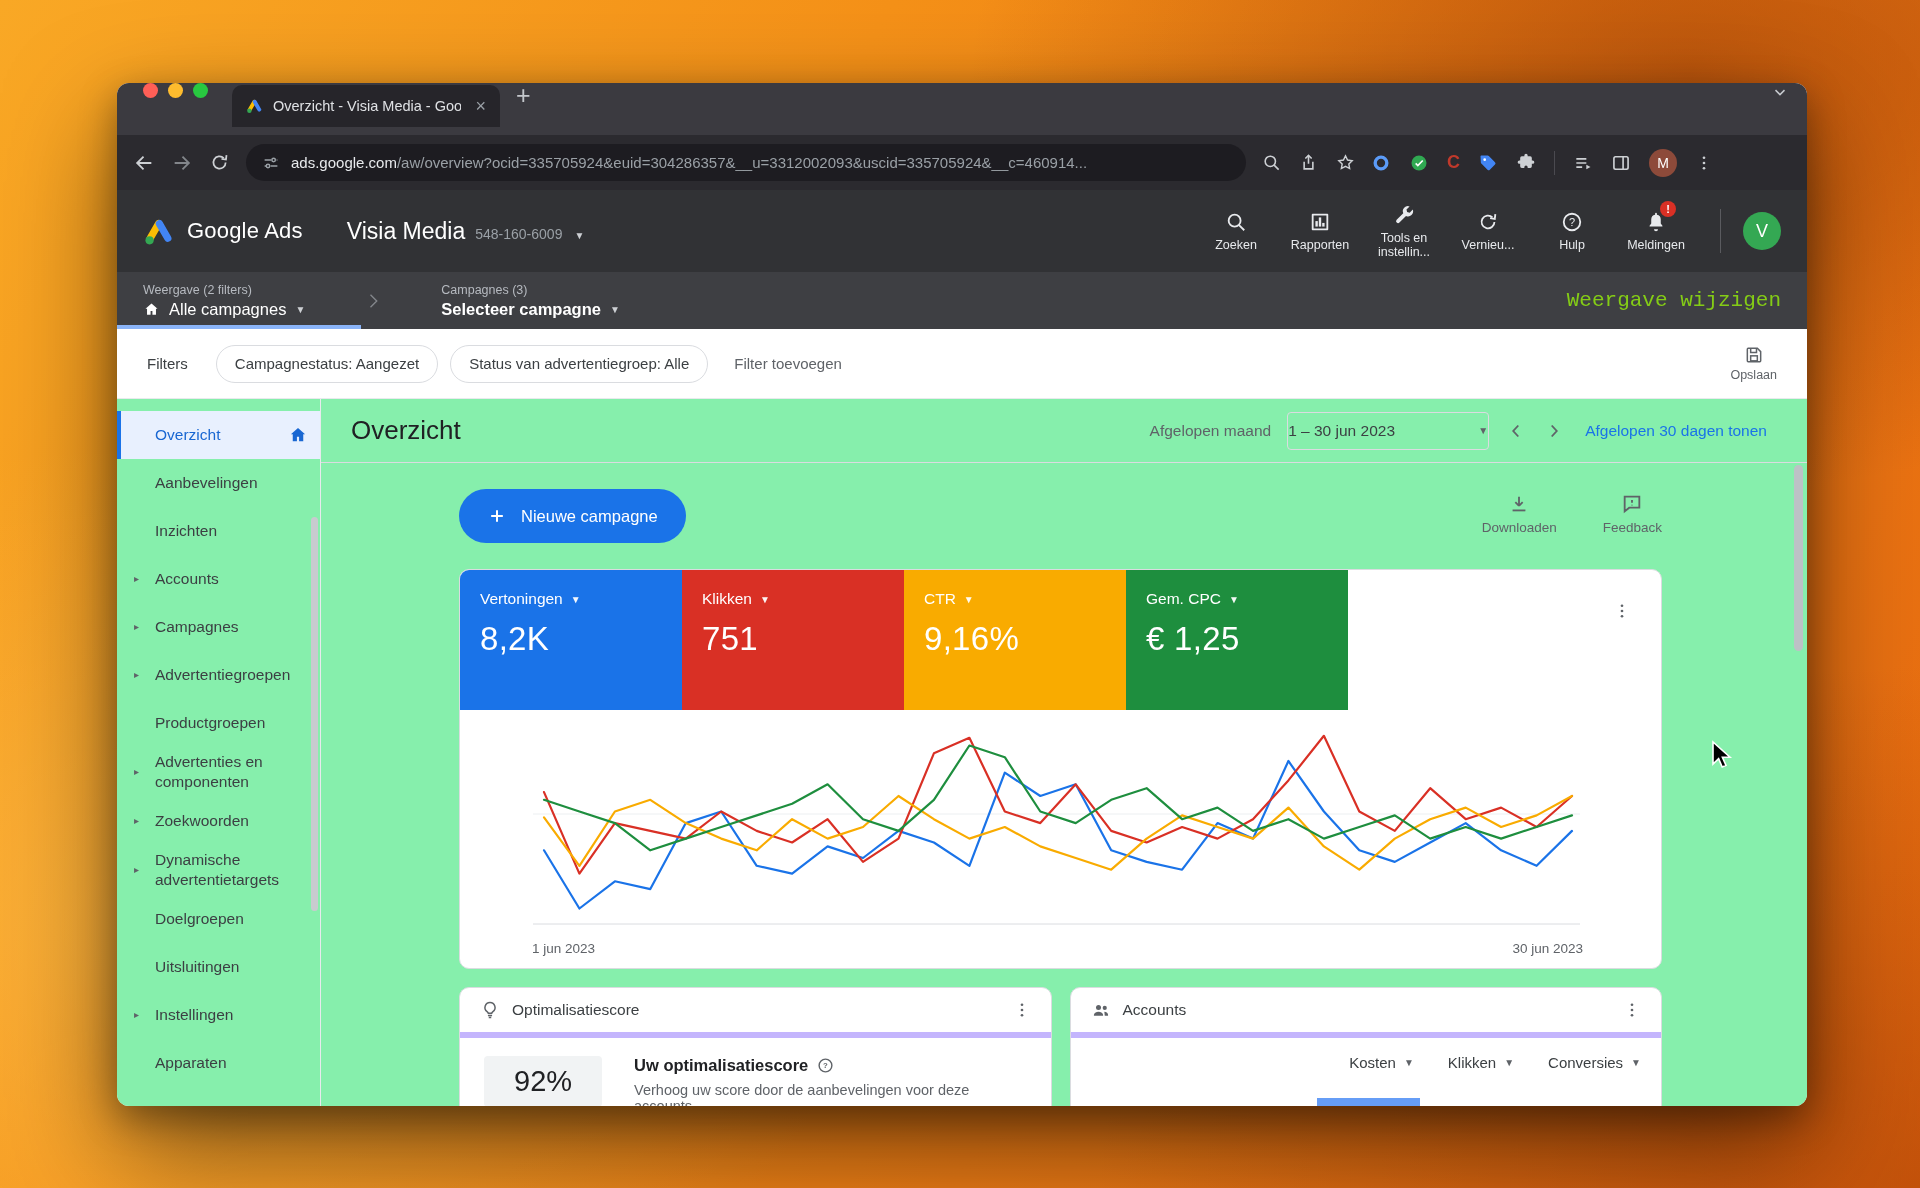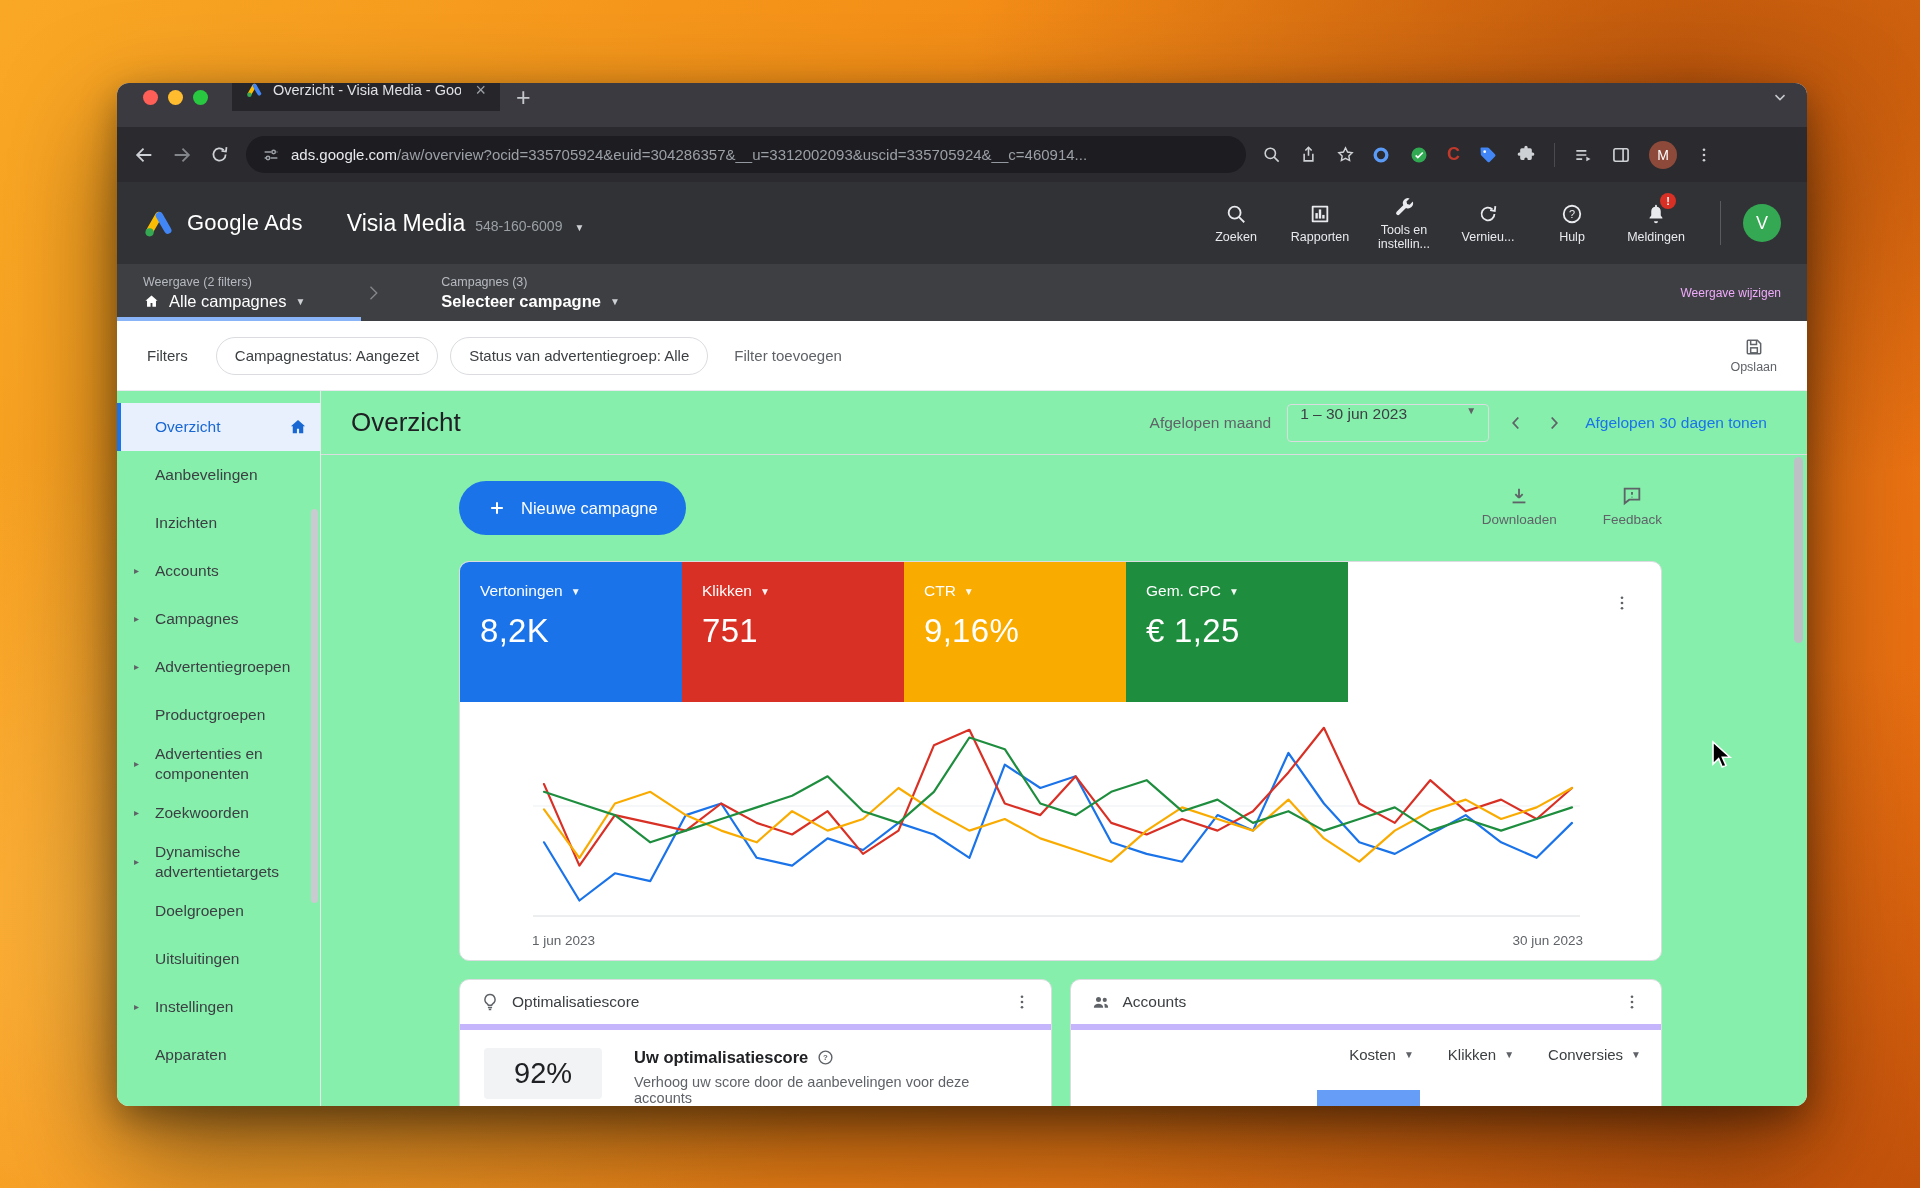--- a/index.html
+++ b/index.html
@@ -12,21 +12,21 @@
       radial-gradient(1500px 950px at 100% 100%, rgba(160,58,6,.5), transparent 55%),
       radial-gradient(1200px 800px at 8% 78%, rgba(255,198,84,.5), transparent 60%),
       linear-gradient(118deg,#f9a825 0%,#f59118 35%,#ef7d15 62%,#e66a10 100%);
   }
   svg{display:block}
   
   .window{position:absolute;left:117px;top:83px;width:1690px;height:1023px;border-radius:12px;overflow:hidden;
     display:flex;flex-direction:column;background:#fff;
     box-shadow:0 45px 110px rgba(0,0,0,.5),0 12px 36px rgba(0,0,0,.35);}
   
-  .tabstrip{height:44px;background:#3b3a40;display:flex;align-items:center;padding:0 18px 16px 26px;flex:none;}
+  .tabstrip{height:52px;background:#3b3a40;display:flex;padding:0 18px 8px 26px;flex:none;}
   .lights{display:flex;gap:10px;}
   .light{width:15px;height:15px;border-radius:50%;}
   .light.red{background:#ff5f57}.light.yellow{background:#febc2e}.light.green{background:#28c840}
   .tab{margin-left:24px;align-self:flex-end;width:268px;height:42px;background:#26252a;border-radius:10px 10px 0 0;
     display:flex;align-items:center;gap:10px;padding:0 10px 0 14px;color:#dfe1e4;}
   .tab-title{flex:1;font-size:14.5px;white-space:nowrap;overflow:hidden;}
   .tab-close{color:#9aa0a6;font-size:18px;line-height:1;padding:0 4px;}
   .newtab{margin-left:16px;color:#c4c7cc;font-size:25px;line-height:1;}
   .strip-right{margin-left:auto;color:#c4c7cc;}
   
@@ -59,21 +59,21 @@
   .avatar-v{width:38px;height:38px;border-radius:50%;background:#34a853;color:#fff;font-size:18px;
     display:flex;align-items:center;justify-content:center;}
   
   .subnav{height:57px;background:#3e3f43;display:flex;align-items:center;padding:0 26px;color:#fff;position:relative;flex:none;gap:32px;}
   .crumb{display:flex;flex-direction:column;gap:3px;}
   .crumb-label{font-size:12.5px;color:#b6bac0;}
   .crumb-val{display:flex;align-items:center;gap:9px;font-size:16.5px;font-weight:500;}
   .crumb-val.plain{font-weight:700;}
   .caret{font-size:10px;color:#cdd0d4;}
   .crumb-sep{margin:0 26px;color:#84878c;display:flex;}
-  .subnav-right{margin-left:auto;font-size:12px;color:#f0abfc;}
+  .subnav-right{margin-left:auto;font-size:21px;color:#84cc16;font-family:Liberation Mono, monospace;}
   .view-underline{position:absolute;left:0;bottom:0;width:244px;height:4px;background:#8ab4f8;}
   
   .filterbar{height:70px;background:#fff;border-bottom:1px solid #e8eaed;display:flex;align-items:center;padding:0 30px;flex:none;}
   .filters-label{font-size:15px;color:#3c4043;margin-right:28px;}
   .chip{height:38px;border:1px solid #dadce0;border-radius:19px;display:flex;align-items:center;padding:0 18px;
     font-size:15px;color:#3c4043;margin-right:12px;background:#fff;}
   .add-filter{font-size:15px;color:#5f6368;margin-left:14px;}
   .save-block{margin-left:auto;display:flex;flex-direction:column;align-items:center;gap:3px;color:#5f6368;}
   .save-label{font-size:12.5px;}
   
@@ -84,22 +84,22 @@
   .sb-caret{position:absolute;left:17px;top:50%;transform:translateY(-50%);font-size:10px;color:#5f6368;}
   .sb-item.selected{background:#e8f0fe;color:#1967d2;font-weight:500;}
   .sb-item.selected::before{content:"";position:absolute;left:0;top:0;bottom:0;width:4px;background:#1a73e8;}
   .sb-home{margin-left:auto;color:#1967d2;display:flex;}
   .sb-scroll{position:absolute;right:2px;top:118px;width:7px;height:394px;border-radius:4px;background:#c8cbcf;}
   .main{flex:1;position:relative;overflow:hidden;}
   .main-head{height:64px;display:flex;align-items:center;padding:0 40px 0 30px;border-bottom:1px solid #dadce0;}
   .page-title{font-size:26px;color:#202124;}
   .mh-right{margin-left:auto;display:flex;align-items:center;gap:16px;}
   .period-label{font-size:15.5px;color:#5f6368;}
-  .datebox{height:38px;width:202px;border:1px solid #dadce0;border-radius:4px;display:flex;
-    justify-content:space-between;padding:0 12px;font-size:15.5px;color:#3c4043;}
+  .datebox{height:38px;width:202px;border:1px solid #dadce0;border-radius:4px;display:flex;align-items:center;
+    justify-content:space-between;padding:0 0;font-size:15.5px;color:#3c4043;}
   .nav-chev{color:#5f6368;display:flex;}
   .link-30{font-size:15.5px;color:#1a73e8;font-weight:500;margin-left:4px;}
   .main-body{padding:26px 145px 0 138px;}
   .actions{display:flex;align-items:flex-start;}
   .btn-new{height:54px;border-radius:27px;background:#1a73e8;color:#fff;display:flex;align-items:center;gap:14px;
     padding:0 28px;font-size:16.5px;font-weight:500;border:none;}
   .act-right{margin-left:auto;display:flex;gap:46px;padding-top:4px;}
   .act-item{display:flex;flex-direction:column;align-items:center;gap:5px;color:#5f6368;}
   .act-label{font-size:13.5px;}
   .metric-card{margin-top:26px;border:1px solid #dadce0;border-radius:10px;background:#fff;position:relative;overflow:hidden;}

